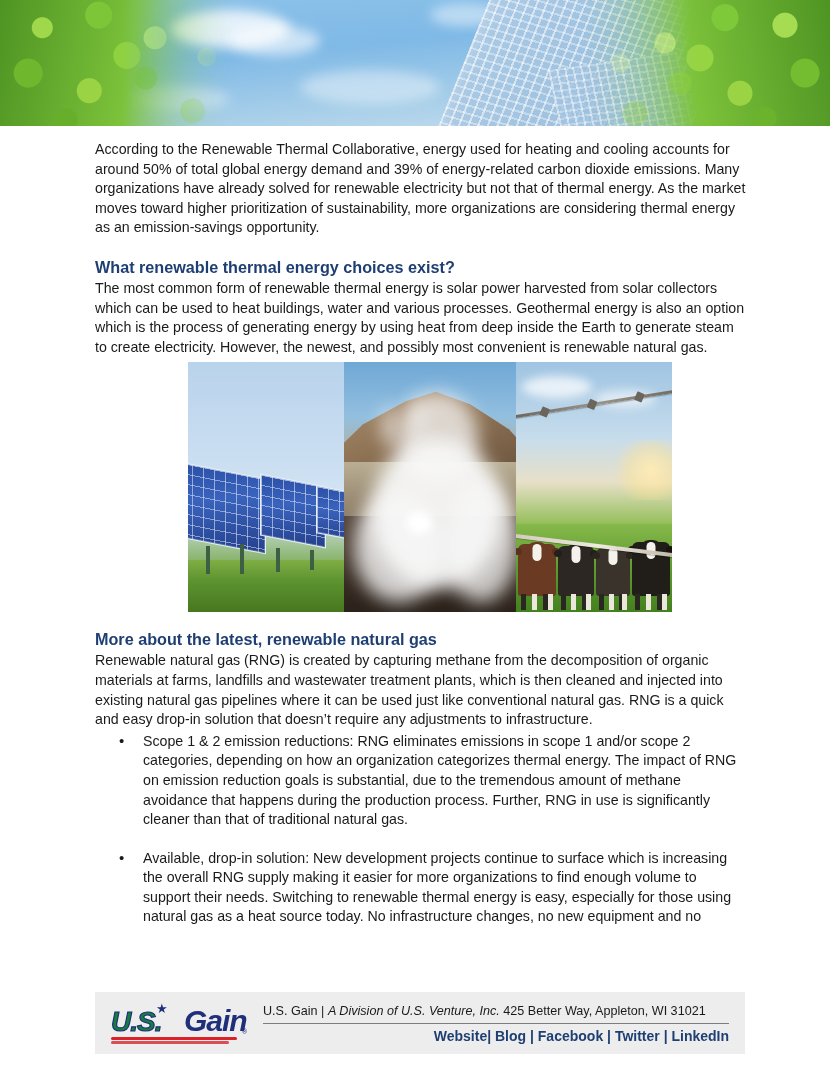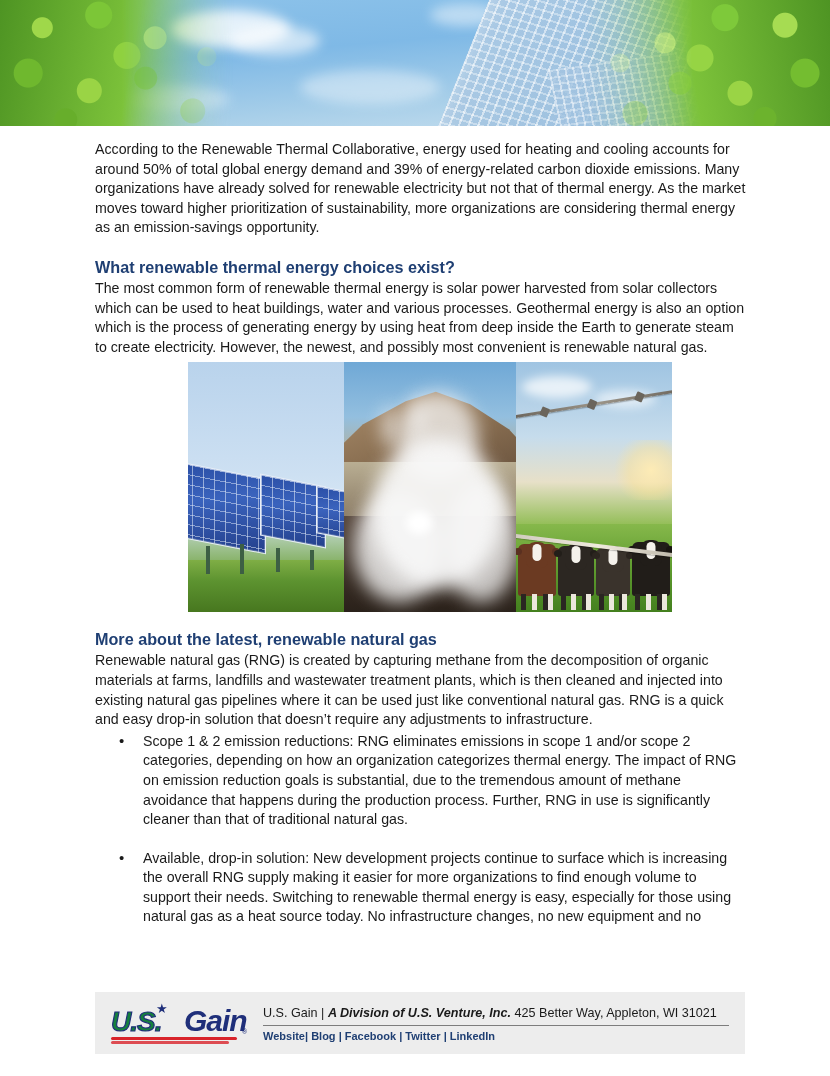--- a/index.html
+++ b/index.html
@@ -362,26 +362,27 @@
     flex: 1;
     padding-right: 16px;
   }
   .addr {
     font-size: 12.6px;
     line-height: 17px;
     color: #1a1a1a;
     padding-bottom: 3px;
     border-bottom: 1.2px solid #7d7d7d;
   }
-  .addr i { font-style: italic; font-weight: bold; }
+  .addr i { font-style: italic; font-weight: normal; }
   .links {
     margin-top: 4px;
-    font-size: 11px;
+    font-size: 14px;
     font-weight: bold;
     color: #1f3f73;
+    text-align: right;
   }
   .links a {
     color: #1f3f73;
     text-decoration: none;
   }
   .links .sep { color: #1f3f73; font-weight: bold; }
 </style>
 </head>
 <body>
 

